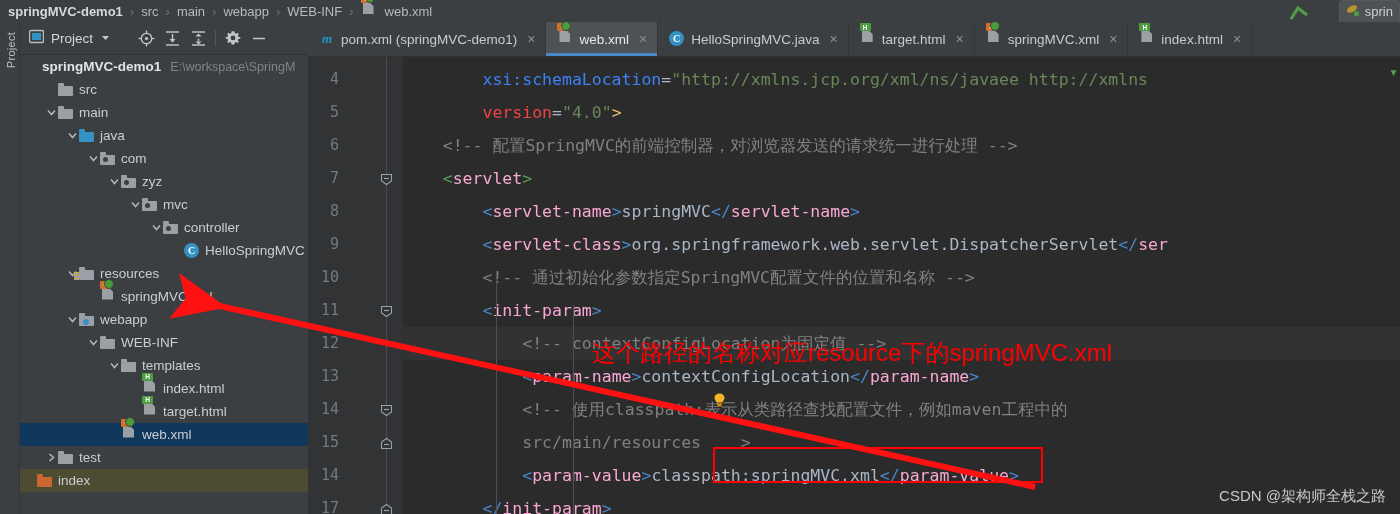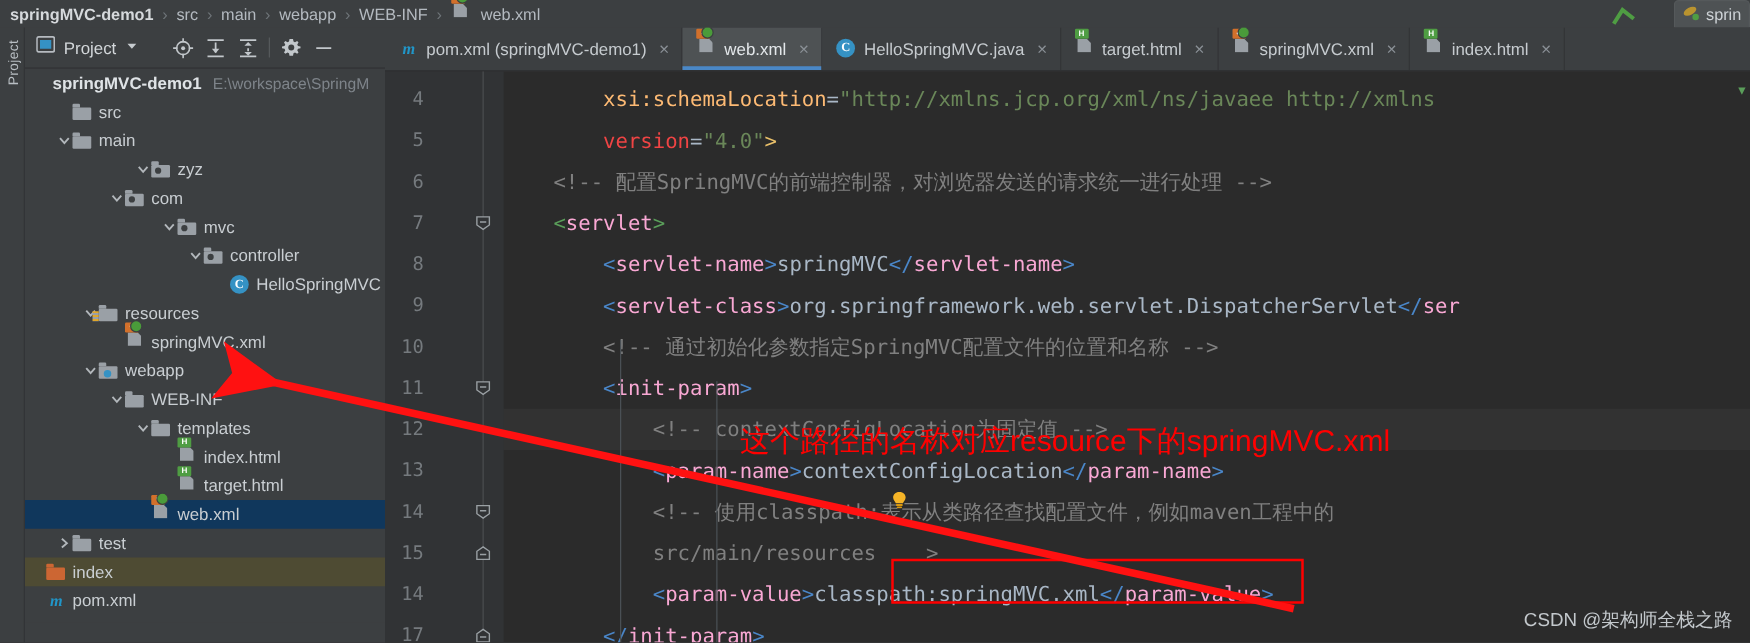--- a/index.html
+++ b/index.html
@@ -207,21 +207,21 @@
   }
   .indentguide {
     position: absolute; width: 1px; background: #4a5055;
   }
   
   .c-punct   { color: #e8bf6a; }
   .c-tag     { color: #f9a8d4; }
   .c-angle   { color: #4a86c8; }
   .c-angle-g { color: #5a9e5a; }
   .c-attr    { color: #ef4444; }
-  .c-attrn   { color: #fdba74; text-align: right; }
+  .c-attrn   { color: #3b82f6; text-align: right; }
   .c-str     { color: #6a8759; }
   .c-text    { color: #a9b7c6; }
   .c-comment { color: #808080; }
   .c-white   { color: #a9b7c6; }
 
   
   .anno-svg { position: absolute; left: 0; top: 0; width: 1400px; height: 514px;
               pointer-events: none; }
   .anno-text {
     position: absolute;
@@ -376,38 +376,48 @@
         <span style="width: 25px; flex: 0 0 auto;"></span>
         <span class="twist">
           <svg width="11" height="11" viewBox="0 0 11 11">
             <path d="M2 3.5 L5.5 7.5 L9 3.5" stroke="#b2b7bb" stroke-width="1.5" fill="none"></path>
           </svg>
         </span>
         <span class="ticon"><span class="ic-folder"><i></i></span></span>
         <span class="tlabel">main</span>
       </div>
       <div class="trow">
+        <span style="width: 46px; flex: 0 0 auto;"></span>
+        <span class="twist">
+          <svg width="11" height="11" viewBox="0 0 11 11">
+            <path d="M2 3.5 L5.5 7.5 L9 3.5" stroke="#b2b7bb" stroke-width="1.5" fill="none"></path>
+          </svg>
+        </span>
+        <span class="ticon"><span class="ic-folder blue"><i></i></span></span>
+        <span class="tlabel">java</span>
+      </div>
+      <div class="trow">
+        <span style="width: 67px; flex: 0 0 auto;"></span>
+        <span class="twist">
+          <svg width="11" height="11" viewBox="0 0 11 11">
+            <path d="M2 3.5 L5.5 7.5 L9 3.5" stroke="#b2b7bb" stroke-width="1.5" fill="none"></path>
+          </svg>
+        </span>
+        <span class="ticon"><span class="ic-folder"><i></i><span class="dot"></span></span></span>
+        <span class="tlabel">com</span>
+      </div>
+      <div class="trow">
         <span style="width: 88px; flex: 0 0 auto;"></span>
         <span class="twist">
           <svg width="11" height="11" viewBox="0 0 11 11">
             <path d="M2 3.5 L5.5 7.5 L9 3.5" stroke="#b2b7bb" stroke-width="1.5" fill="none"></path>
           </svg>
         </span>
         <span class="ticon"><span class="ic-folder"><i></i><span class="dot"></span></span></span>
         <span class="tlabel">zyz</span>
-      </div>
-      <div class="trow">
-        <span style="width: 67px; flex: 0 0 auto;"></span>
-        <span class="twist">
-          <svg width="11" height="11" viewBox="0 0 11 11">
-            <path d="M2 3.5 L5.5 7.5 L9 3.5" stroke="#b2b7bb" stroke-width="1.5" fill="none"></path>
-          </svg>
-        </span>
-        <span class="ticon"><span class="ic-folder"><i></i><span class="dot"></span></span></span>
-        <span class="tlabel">com</span>
       </div>
       <div class="trow">
         <span style="width: 109px; flex: 0 0 auto;"></span>
         <span class="twist">
           <svg width="11" height="11" viewBox="0 0 11 11">
             <path d="M2 3.5 L5.5 7.5 L9 3.5" stroke="#b2b7bb" stroke-width="1.5" fill="none"></path>
           </svg>
         </span>
         <span class="ticon"><span class="ic-folder"><i></i><span class="dot"></span></span></span>
         <span class="tlabel">mvc</span>

